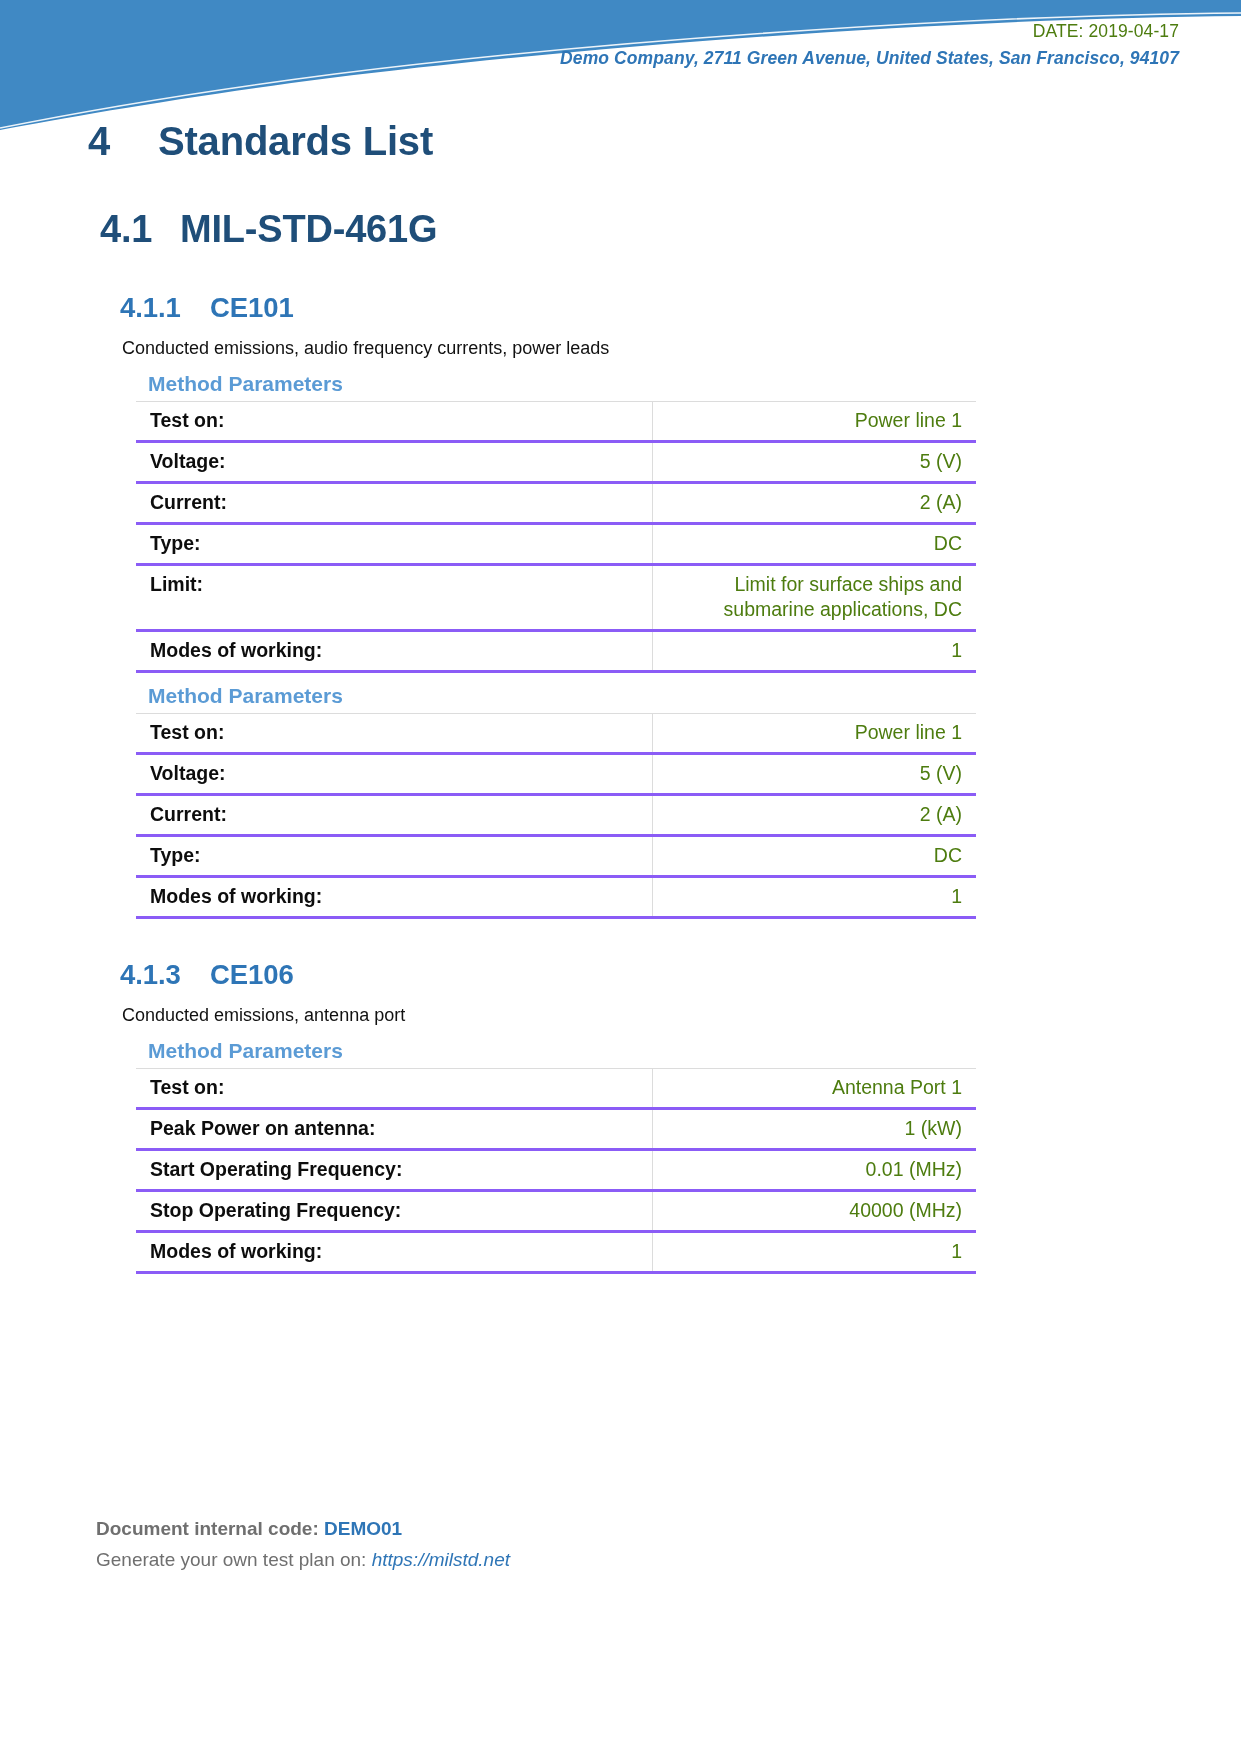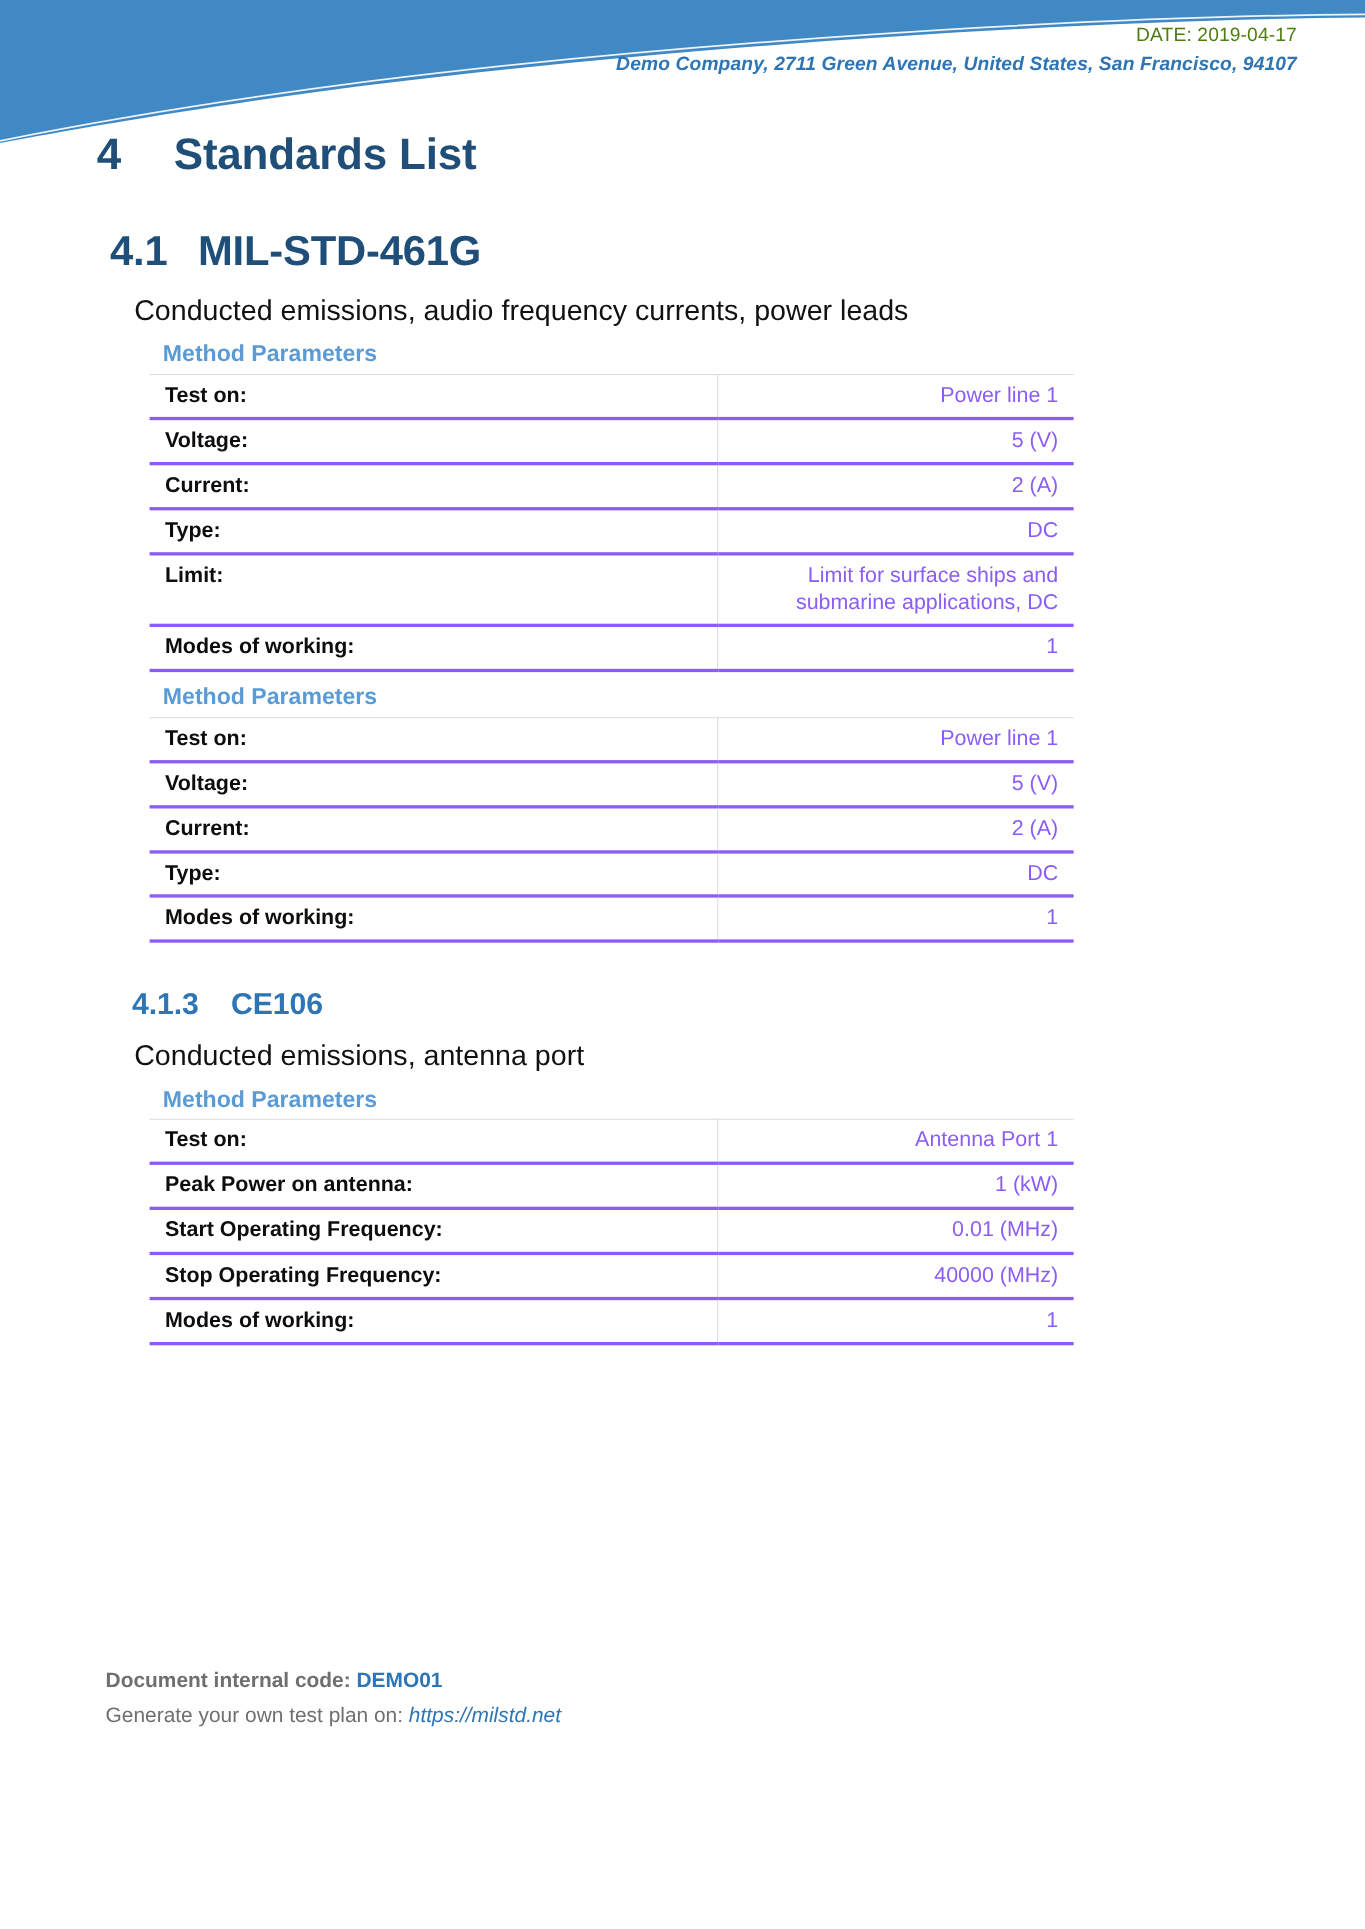--- a/index.html
+++ b/index.html
@@ -84,21 +84,21 @@
     font-size: 27.5px;
     font-weight: bold;
     color: #2e75b6;
     letter-spacing: -0.1px;
     line-height: 1.15;
   }
   h3.doc-h3 .num { display: inline-block; min-width: 90px; }
 
   .section-desc {
     margin: 14px 0 0 122px;
-    font-size: 26px;
+    font-size: 18px;
     color: #111111;
     line-height: 1.3;
   }
 
   .method-label {
     margin: 10px 0 4px 148px;
     font-size: 21px;
     font-weight: bold;
     color: #5b9bd5;
     line-height: 1.25;
@@ -124,21 +124,21 @@
   table.param-table td.k {
     font-weight: bold;
     color: #0d0d0d;
     text-align: left;
     width: 490px;
     border-right: 1px solid #dcdcdc;
     padding-left: 14px;
   }
   table.param-table td.v {
     text-align: right;
-    color: #8b5cf6;
+    color: #4d7c0f;
     padding-right: 14px;
   }
   table.param-table td.v .wrap2 { display: block; }
 
   
   .footer {
     position: absolute;
     left: 96px;
     bottom: 178px;
     z-index: 2;
@@ -170,20 +170,23 @@
 <div class="content">
 
   <h1 class="doc-h1">
     <span class="num">4</span><span>Standards List</span>
   </h1>
 
   <h2 class="doc-h2">
     <span class="num">4.1</span><span>MIL-STD-461G</span>
   </h2>
 
+  <h3 class="doc-h3">
+    <span class="num">4.1.1</span><span>CE101</span>
+  </h3>
   <p class="section-desc">Conducted emissions, audio frequency currents, power leads</p>
   <div class="method-label">Method Parameters</div>
   <table class="param-table">
     <tbody>
       <tr>
         <td class="k">Test on:</td>
         <td class="v">Power line 1</td>
       </tr>
       <tr>
         <td class="k">Voltage:</td>

